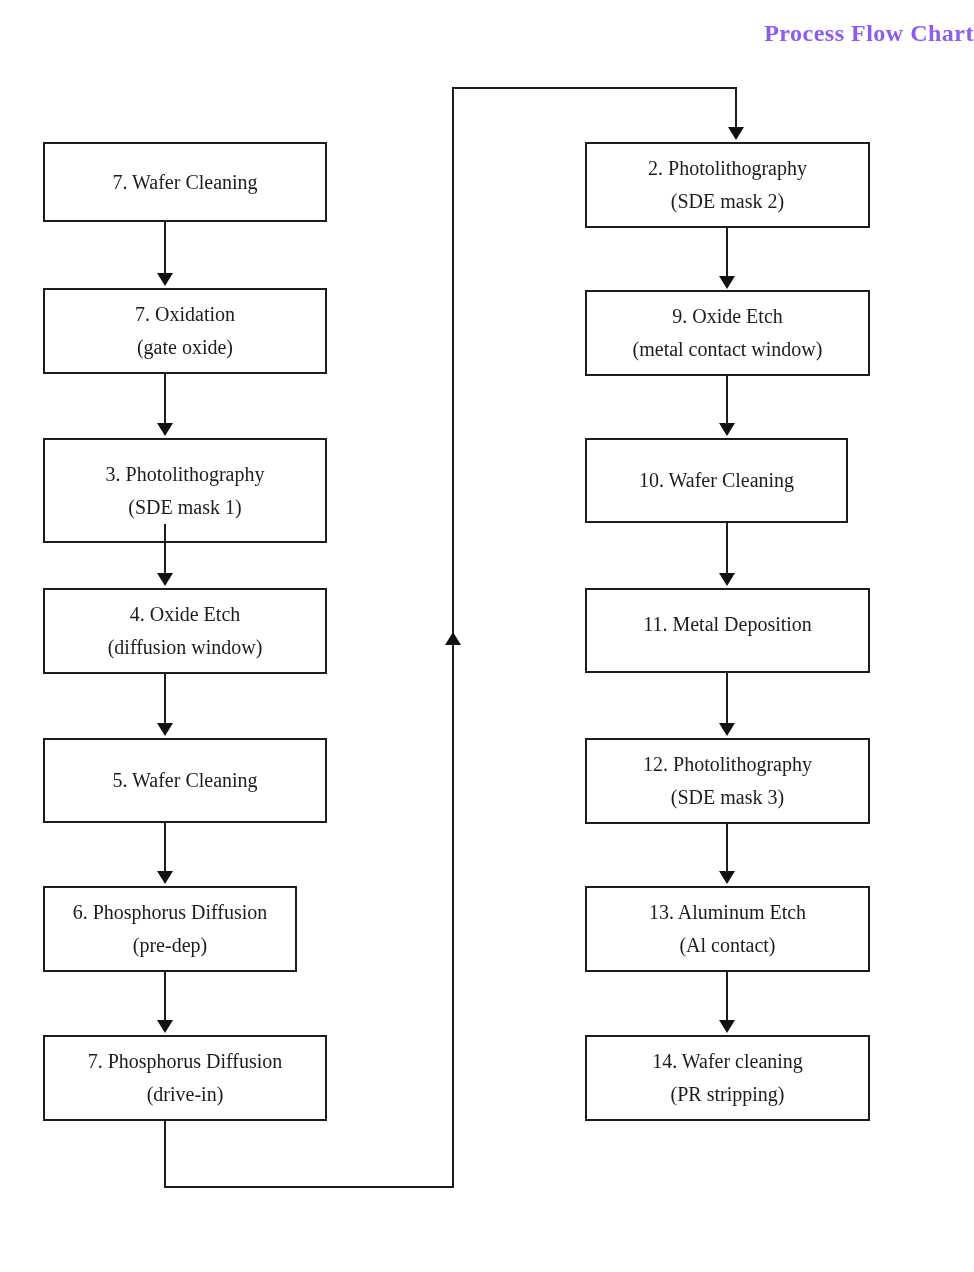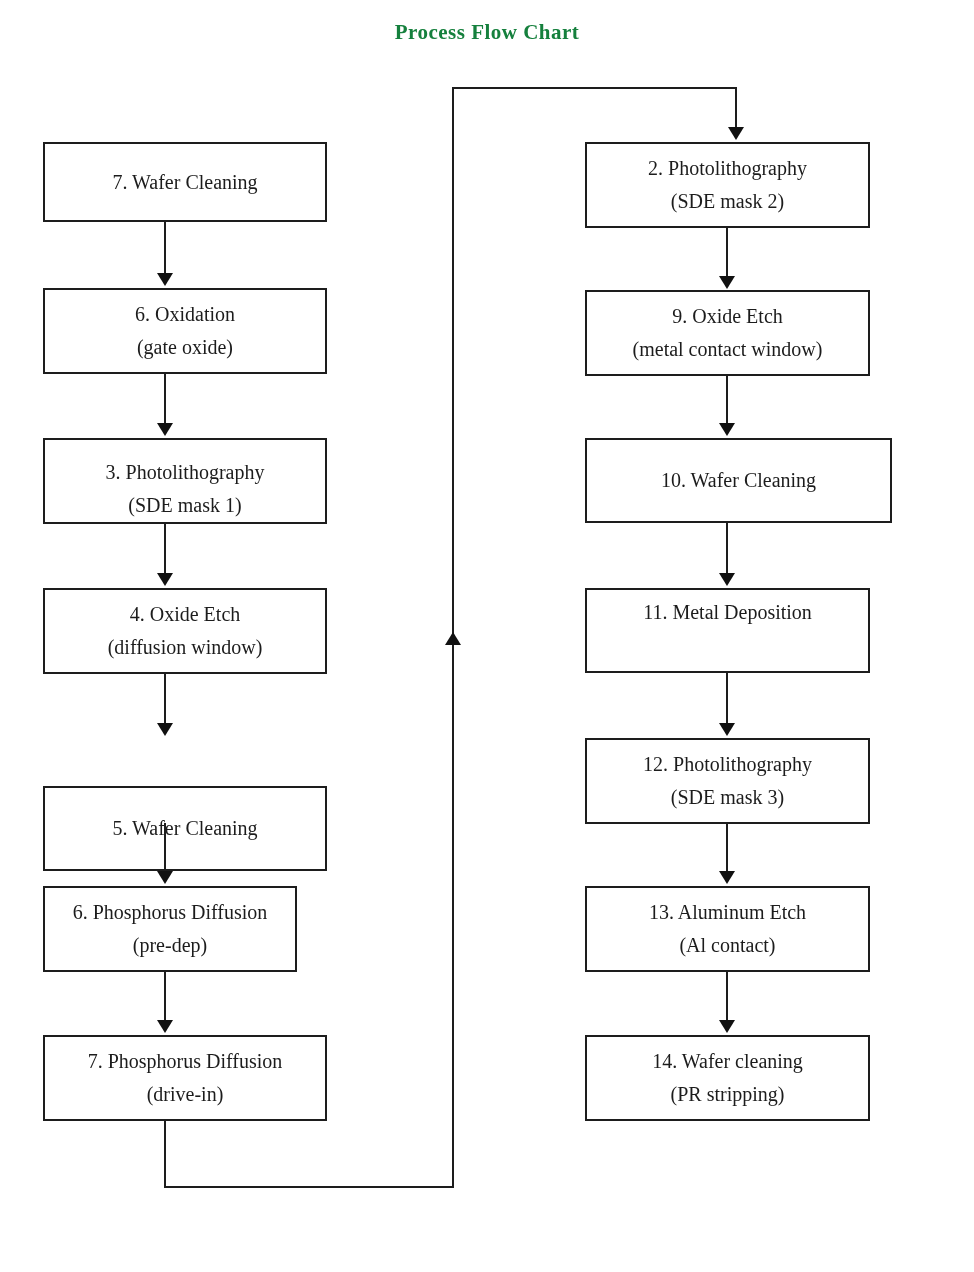--- a/index.html
+++ b/index.html
@@ -16,39 +16,39 @@
     width: 974px;
     height: 1272px;
     background: #ffffff;
     overflow: hidden;
   }
   #chart-title {
     position: absolute;
     left: 0;
     top: 20px;
     width: 974px;
-    text-align: center;
-    font-size: 21px;
+    text-align: right;
+    font-size: 24px;
     font-weight: bold;
     letter-spacing: 0.5px;
-    color: #15803d;
+    color: #8b5cf6;
   }
   .node {
     position: absolute;
     box-sizing: border-box;
     border: 2px solid #1d1d1d;
     background: #ffffff;
     display: flex;
     flex-direction: column;
     align-items: center;
     font-size: 20px;
     line-height: 33px;
     color: #1c1c1c;
     text-align: center;
-    padding-top: 6px;
+    padding-top: 18px;
   }
   .node.center-v {
     justify-content: center;
     padding-top: 0;
   }
   .node .line2 {
     display: block;
   }
   .edge {
     position: absolute;
@@ -78,35 +78,35 @@
 
 <div id="canvas">
 
   <div id="chart-title">Process Flow Chart</div>
 
   <div class="node center-v" style="left:43px; top:142px; width:284px; height:80px;">
     <span>7. Wafer Cleaning</span>
   </div>
 
   <div class="node center-v" style="left:43px; top:288px; width:284px; height:86px;">
-    <span>6.  Oxidation</span>
+    <span>7.  Oxidation</span>
     <span class="line2">(gate oxide)</span>
   </div>
 
-  <div class="node center-v" style="left:43px; top:438px; width:284px; height:86px;justify-content:flex-end;">
+  <div class="node center-v" style="left:43px; top:438px; width:284px; height:105px;">
     <span>3. Photolithography</span>
     <span class="line2">(SDE mask 1)</span>
   </div>
 
   <div class="node center-v" style="left:43px; top:588px; width:284px; height:86px;">
     <span>4. Oxide Etch</span>
     <span class="line2">(diffusion window)</span>
   </div>
 
-  <div class="node center-v" style="left:43px; top:738px; width:284px; height:85px;margin-top:48px;">
+  <div class="node center-v" style="left:43px; top:738px; width:284px; height:85px;">
     <span>5. Wafer Cleaning</span>
   </div>
 
   <div class="node center-v" style="left:43px; top:886px; width:254px; height:86px;">
     <span>6. Phosphorus Diffusion</span>
     <span class="line2">(pre-dep)</span>
   </div>
 
   <div class="node center-v" style="left:43px; top:1035px; width:284px; height:86px;">
     <span>7. Phosphorus Diffusion</span>
@@ -116,21 +116,21 @@
   <div class="node center-v" style="left:585px; top:142px; width:285px; height:86px;">
     <span>2. Photolithography</span>
     <span class="line2">(SDE mask 2)</span>
   </div>
 
   <div class="node center-v" style="left:585px; top:290px; width:285px; height:86px;">
     <span>9.  Oxide Etch</span>
     <span class="line2">(metal contact window)</span>
   </div>
 
-  <div class="node center-v" style="left:585px; top:438px; width:307px; height:85px;">
+  <div class="node center-v" style="left:585px; top:438px; width:263px; height:85px;">
     <span>10. Wafer Cleaning</span>
   </div>
 
   <div class="node" style="left:585px; top:588px; width:285px; height:85px;">
     <span>11. Metal Deposition</span>
   </div>
 
   <div class="node center-v" style="left:585px; top:738px; width:285px; height:86px;align-items:center;">
     <span>12. Photolithography</span>
     <span class="line2">(SDE mask 3)</span>

